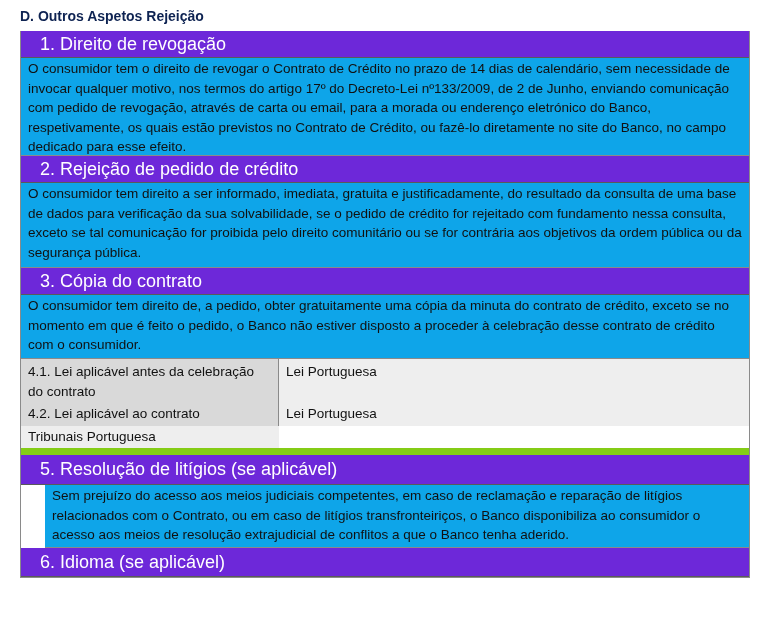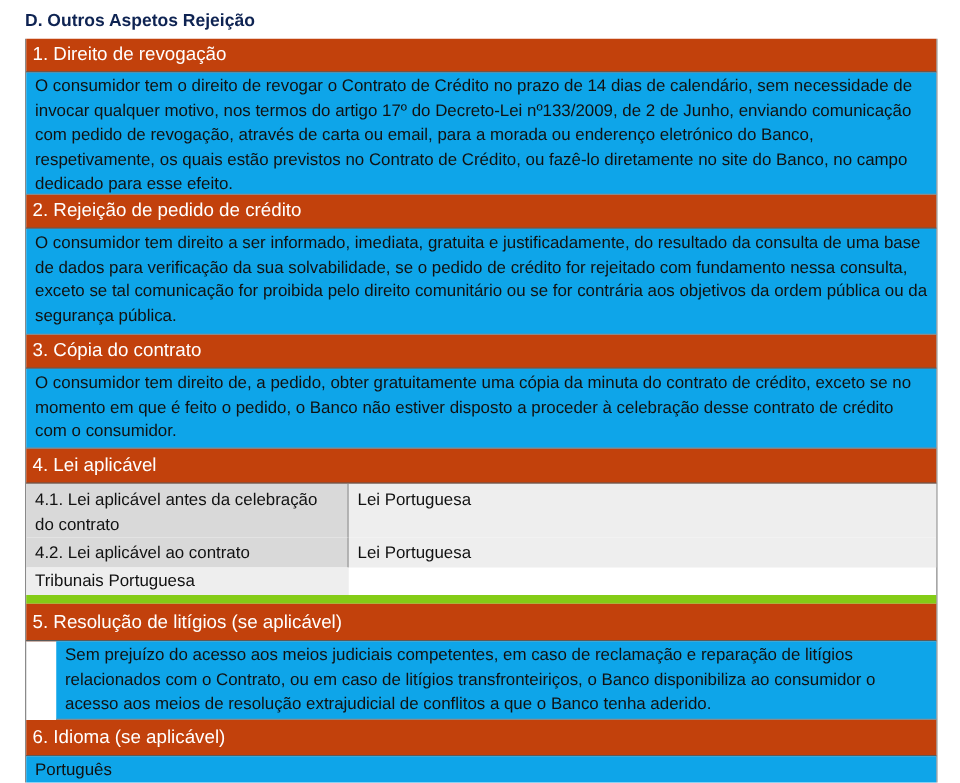--- a/index.html
+++ b/index.html
@@ -27,26 +27,26 @@
   .legal-table {
     position: absolute;
     left: 20px;
     top: 31px;
     width: 728px;
     border: 1px solid #8a8a8a;
     border-top: none;
     box-sizing: content-box;
   }
   .section-header {
-    background: #c2410c;
+    background: #6d28d9;
     color: #ffffff;
-    font-size: 15px;
+    font-size: 18px;
     height: 26px;
     line-height: 26px;
-    padding: 0 5px;
+    padding: 0 19px;
     border-bottom: 1px solid #5a5a5a;
     white-space: nowrap;
   }
   .section-body {
     background: #0ea5e9;
     font-size: 13.5px;
     line-height: 19.5px;
     padding: 1px 7px 1px 7px;
     border-bottom: 1px solid #8a8a8a;
   }
@@ -83,28 +83,26 @@
 
   <div class="section-header h1">1. Direito de revogação</div>
   <div class="section-body" style="height:95px;">O consumidor tem o direito de revogar o Contrato de Crédito no prazo de 14 dias de calendário, sem necessidade de invocar qualquer motivo, nos termos do artigo 17º do Decreto-Lei nº133/2009, de 2 de Junho, enviando comunicação com pedido de revogação, através de carta ou email, para a morada ou enderenço eletrónico do Banco, respetivamente, os quais estão previstos no Contrato de Crédito, ou fazê-lo diretamente no site do Banco, no campo dedicado para esse efeito.</div>
 
   <div class="section-header">2. Rejeição de pedido de crédito</div>
   <div class="section-body" style="height:82px;">O consumidor tem direito a ser informado, imediata, gratuita e justificadamente, do resultado da consulta de uma base de dados para verificação da sua solvabilidade, se o pedido de crédito for rejeitado com fundamento nessa consulta, exceto se tal comunicação for proibida pelo direito comunitário ou se for contrária aos objetivos da ordem pública ou da segurança pública.</div>
 
   <div class="section-header">3. Cópia do contrato</div>
   <div class="section-body" style="height:61px;">O consumidor tem direito de, a pedido, obter gratuitamente uma cópia da minuta do contrato de crédito, exceto se no momento em que é feito o pedido, o Banco não estiver disposto a proceder à celebração desse contrato de crédito com o consumidor.</div>
 
-  <div class="section-header h4">4. Lei aplicável</div>
   <div class="sub-table">
     <div class="sub-label sub-row-first" style="padding-top:3px;">4.1. Lei aplicável antes da celebração do contrato</div>
     <div class="sub-value" style="padding-top:3px;">Lei Portuguesa</div>
     <div class="sub-label" style="padding-top:2px;padding-bottom:2px;">4.2. Lei aplicável ao contrato</div>
     <div class="sub-value" style="padding-top:2px;padding-bottom:2px;">Lei Portuguesa</div>
     <div class="sub-value" style="padding-bottom:2px;">Tribunais Portuguesa</div>
   </div>
 
   <div class="section-header h5">5. Resolução de litígios (se aplicável)</div>
   <div class="section-body" style="height:60px;margin-left:24px;">Sem prejuízo do acesso aos meios judiciais competentes, em caso de reclamação e reparação de litígios relacionados com o Contrato, ou em caso de litígios transfronteiriços, o Banco disponibiliza ao consumidor o acesso aos meios de resolução extrajudicial de conflitos a que o Banco tenha aderido.</div>
 
   <div class="section-header h6">6. Idioma (se aplicável)</div>
-  <div class="section-body last" style="height:21px;">Português</div>
 
 </div>
 
 </body></html>

